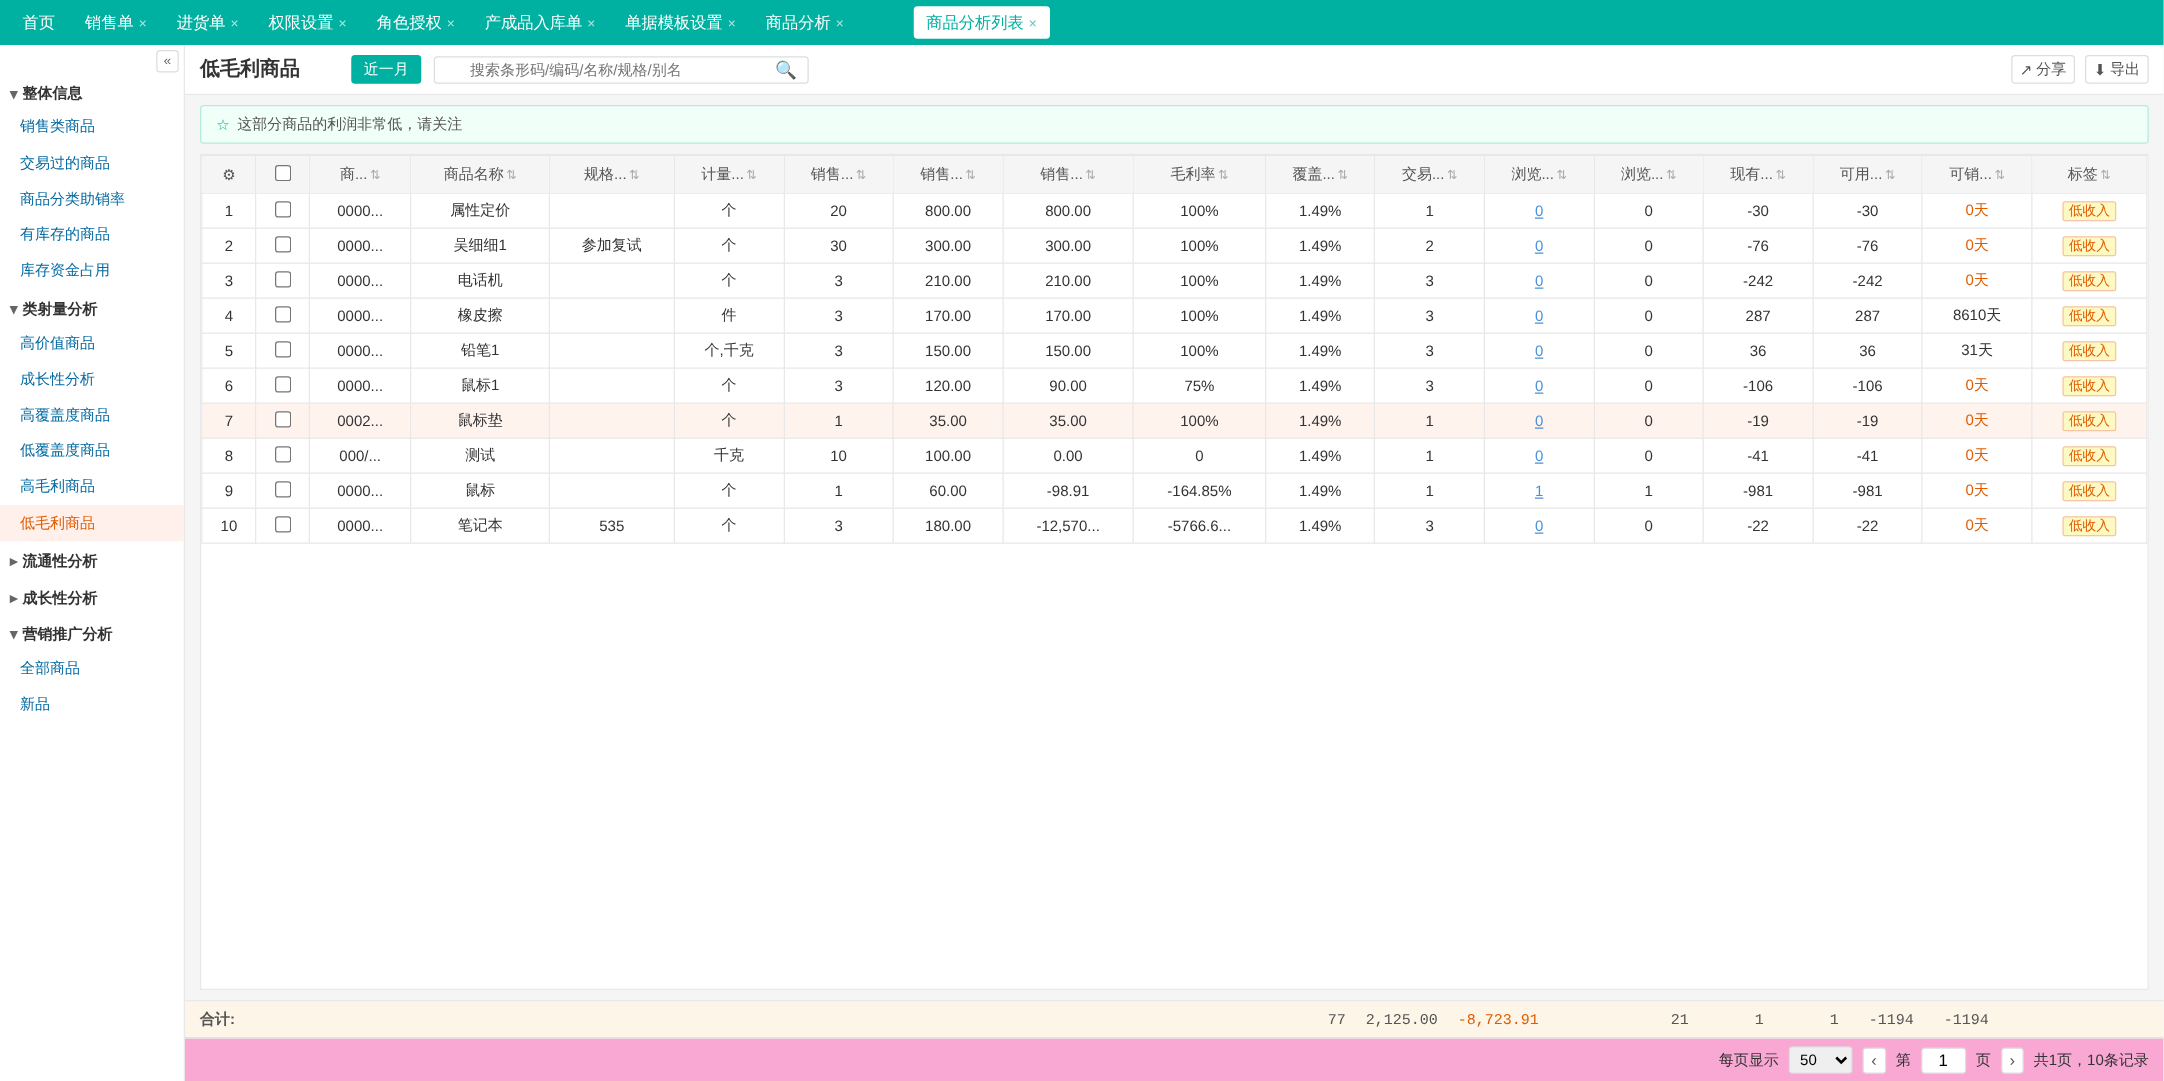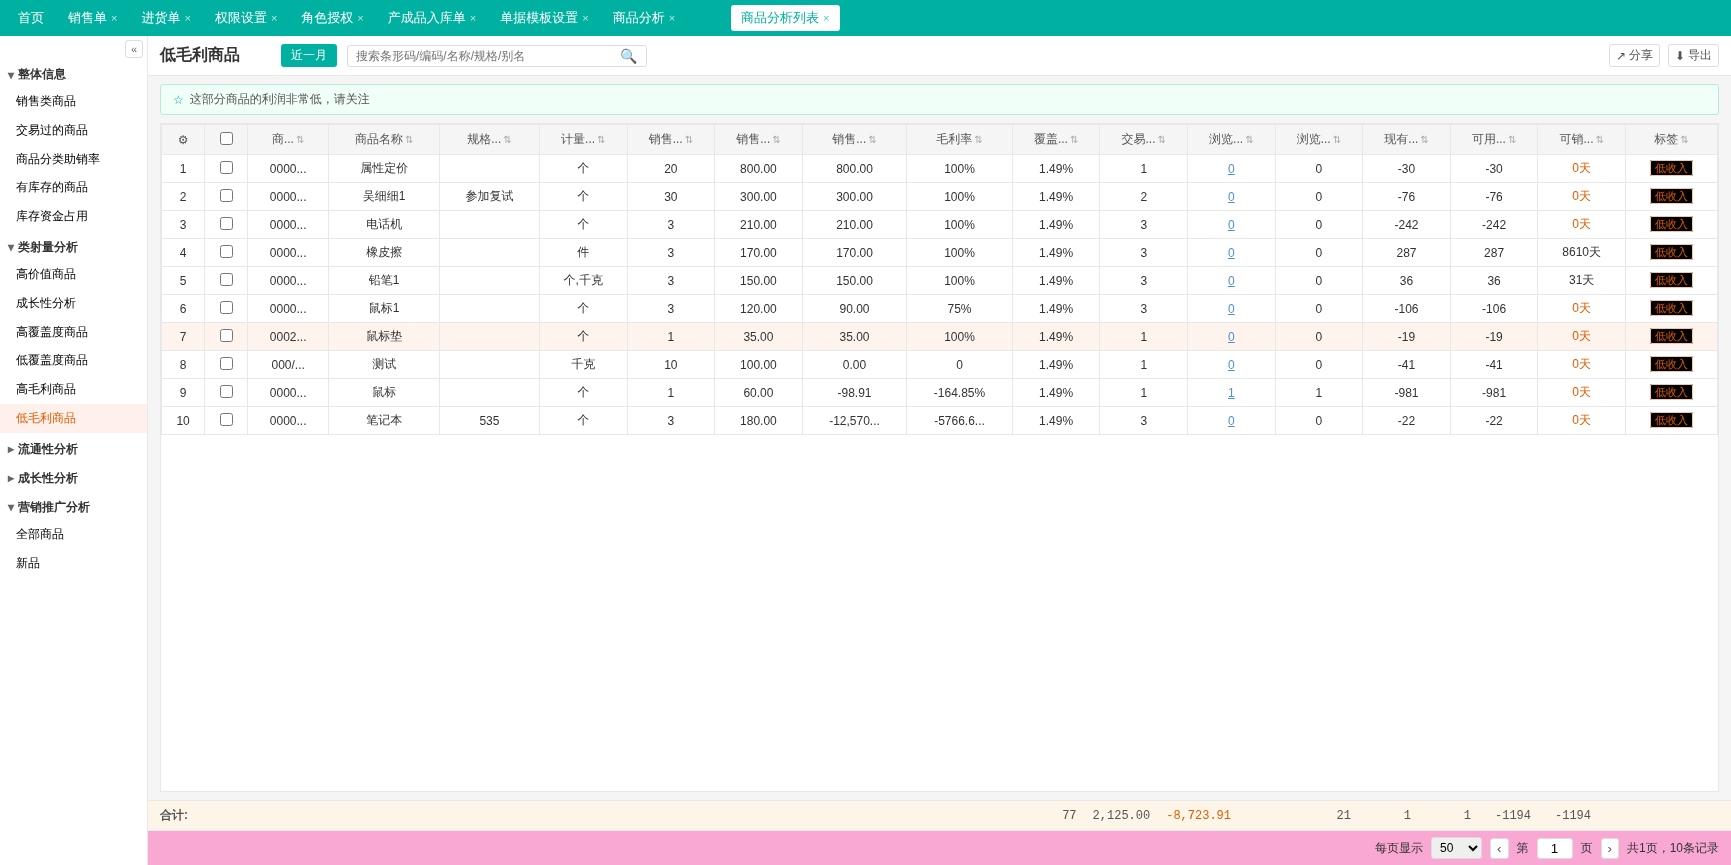--- a/index.html
+++ b/index.html
@@ -45,21 +45,21 @@
       padding: 8px 8px 4px 8px;
       color: #333;
       font-weight: bold;
       font-size: 12px;
       cursor: pointer;
     }
     .sidebar-section-header .arrow { margin-right: 4px; color: #666; }
     .sidebar-item {
       padding: 6px 8px 6px 16px;
       cursor: pointer;
-      color: #000000;
+      color: #0369a1;
       font-size: 12px;
       line-height: 1.4;
     }
     .sidebar-item.active { background: #fff0eb; color: #e05c00; }
     .sidebar-collapse-btn {
       background: none;
       border: 1px solid #ddd;
       border-radius: 3px;
       cursor: pointer;
       padding: 2px 5px;
@@ -110,20 +110,21 @@
       flex: 1;
       max-width: 300px;
     }
     .search-box input {
       border: none;
       outline: none;
       font-size: 12px;
       color: #15803d;
       flex: 1;
       background: transparent;
+      margin-left: 20px;
     }
     .search-icon { color: #00b0a0; font-size: 14px; cursor: pointer; }
     .header-actions {
       display: flex;
       gap: 8px;
       margin-left: auto;
     }
     .action-btn {
       display: flex;
       align-items: center;
@@ -179,21 +180,21 @@
     }
     thead th .sort-icon { color: #aaa; font-size: 10px; margin-left: 2px; }
     tbody td {
       border: 1px solid #e8e8e8;
       padding: 5px 6px;
       text-align: center;
       white-space: nowrap;
     }
     tbody tr.highlighted { background: #fff3ee; }
     .tag-badge {
-      background: #000000;
+      background: #fef9c3;
       color: #e05c00;
       border: 1px solid #f5c5a8;
       border-radius: 2px;
       padding: 1px 4px;
       font-size: 11px;
     }
     .link-text { color: #4a90d9; text-decoration: underline; cursor: pointer; }
 
     
     .total-bar {

